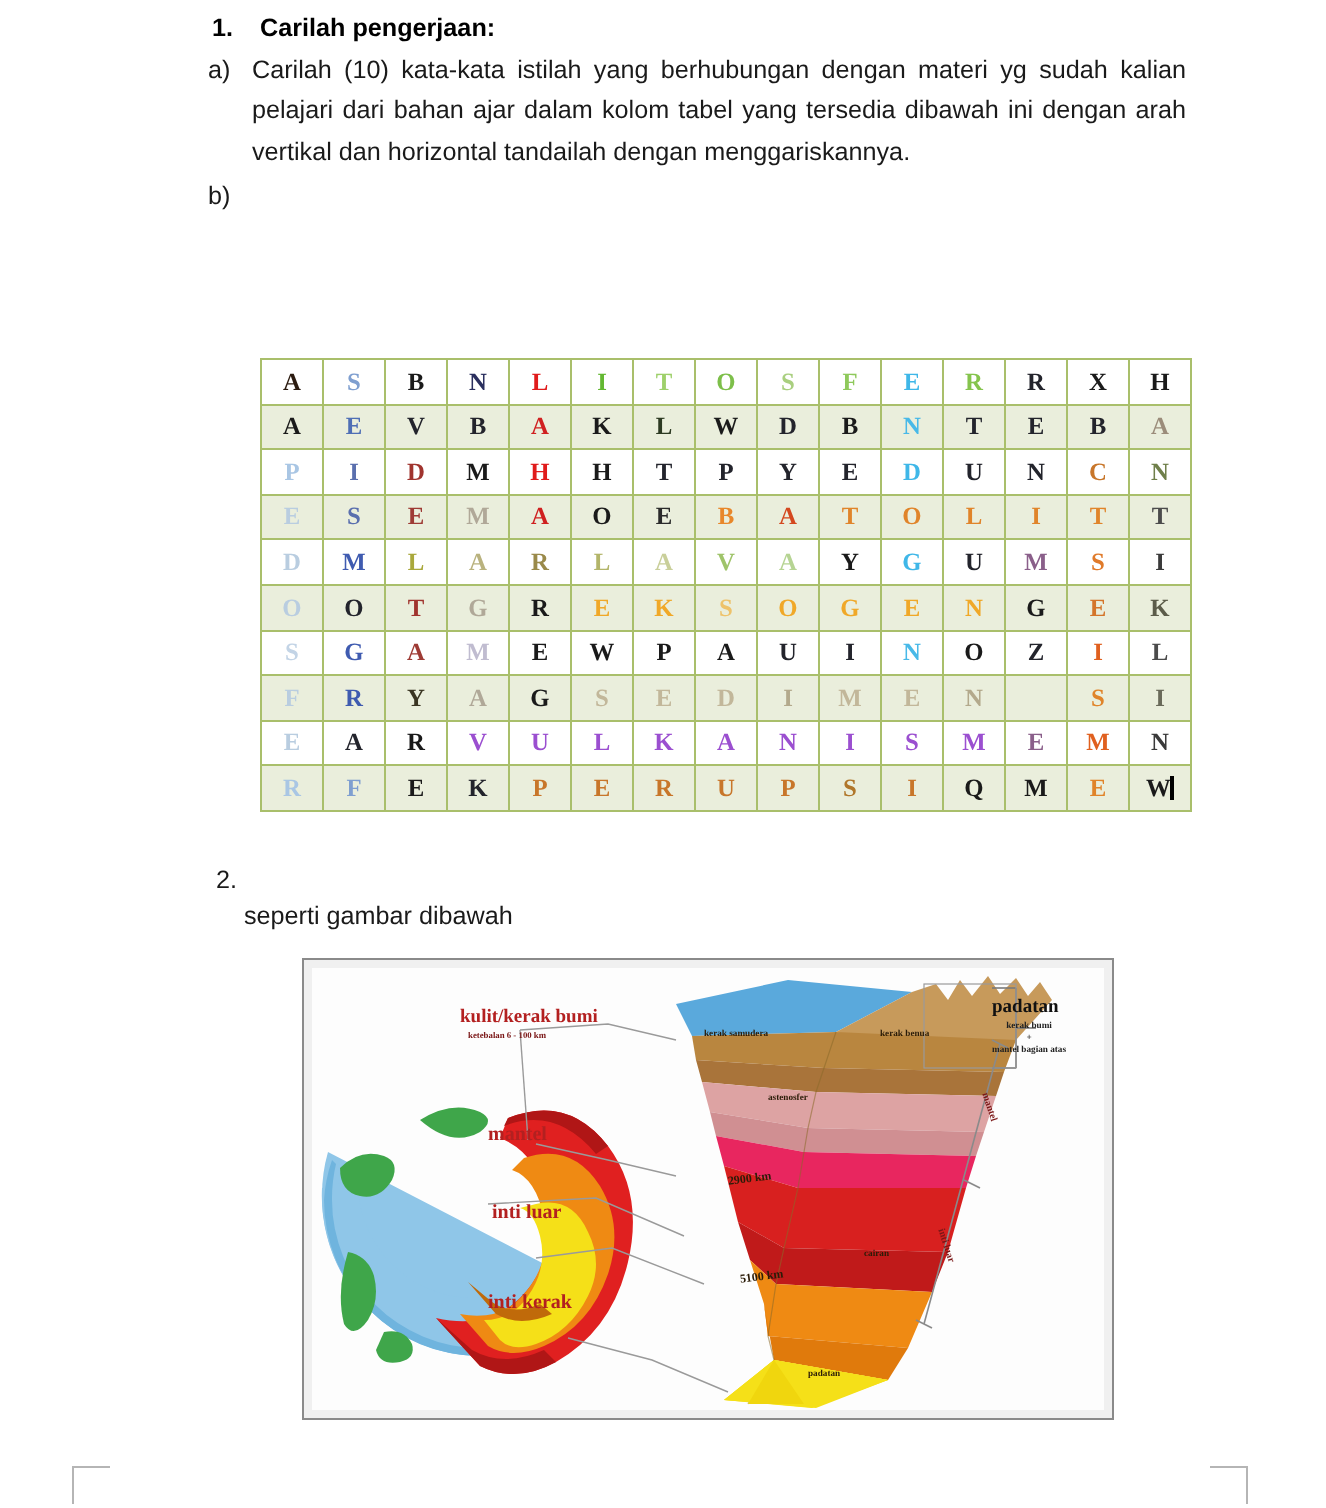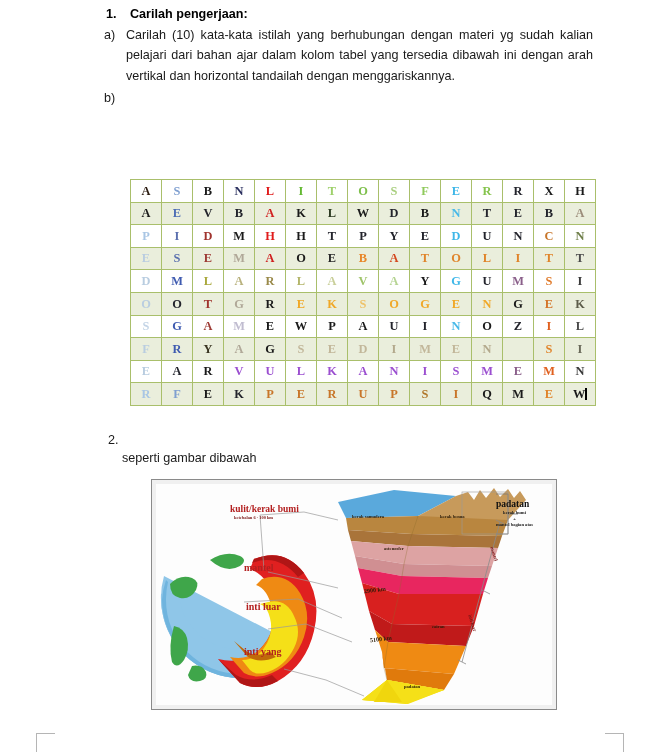--- a/index.html
+++ b/index.html
@@ -486,21 +486,21 @@
         <path d="M302 176 L310 180"></path>
         <path d="M326 106 L334 110"></path>
       </g>
     </svg>
 
     
     <div class="fig-label lbl-kulit">kulit/kerak bumi</div>
     <div class="fig-label sub lbl-kulit-sub">ketebalan 6 - 100 km</div>
     <div class="fig-label lbl-mantel">mantel</div>
     <div class="fig-label lbl-intiluar">inti luar</div>
-    <div class="fig-label lbl-intidalam">inti yang</div>
+    <div class="fig-label lbl-intidalam">inti kerak</div>
 
     <div class="lbl-litosfer">
       <span>padatan</span>
       <span class="s">kerak bumi</span>
       <span class="s">+</span>
       <span class="s">mantel bagian atas</span>
     </div>
 
     <div class="inlbl dark" style="left:196px; top:30px;">kerak samudera</div>
     <div class="inlbl dark" style="left:284px; top:30px;">kerak benua</div>

